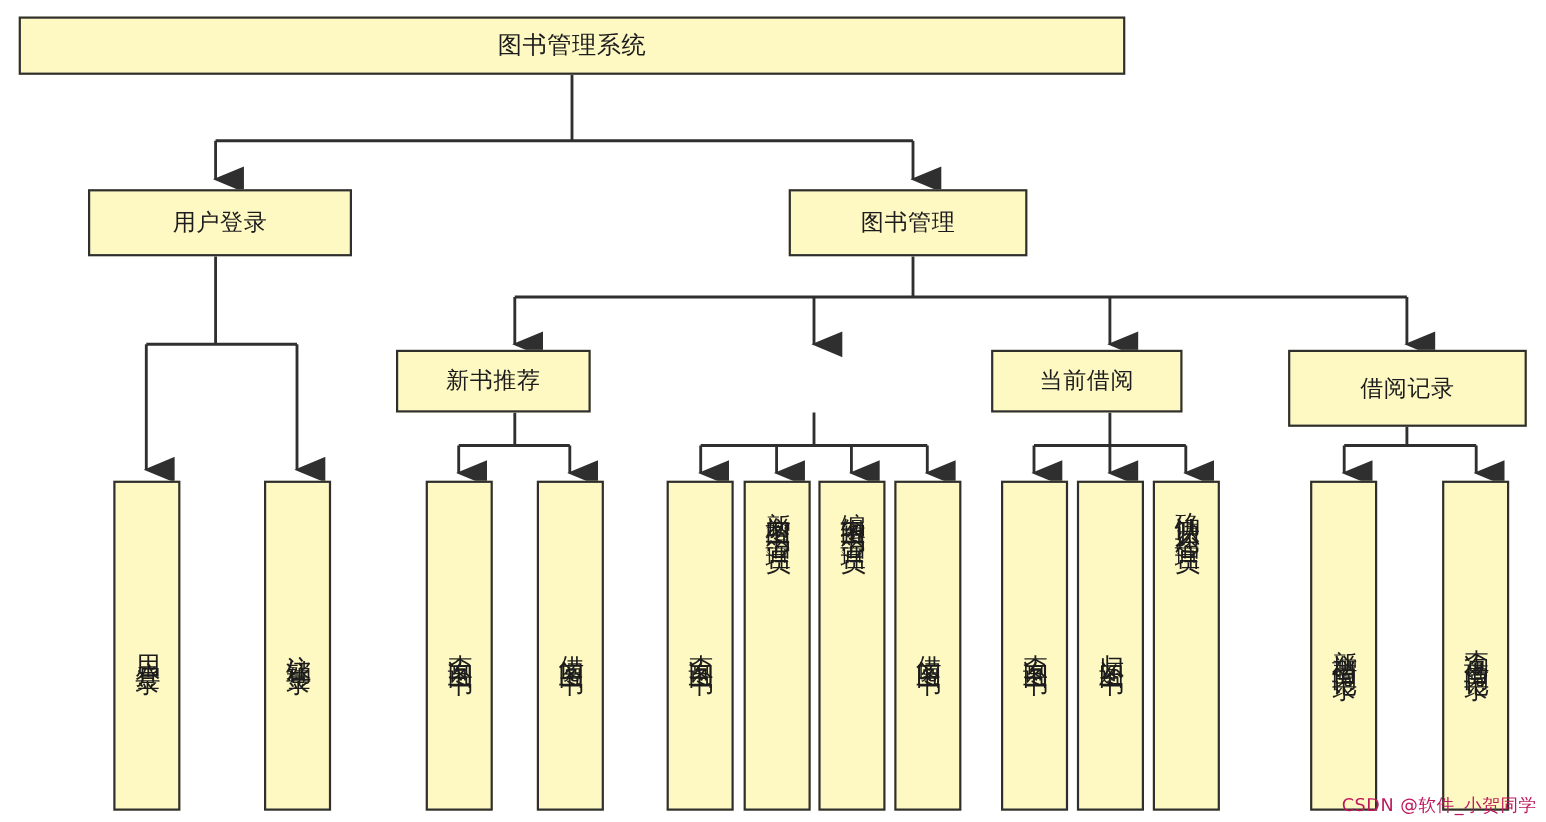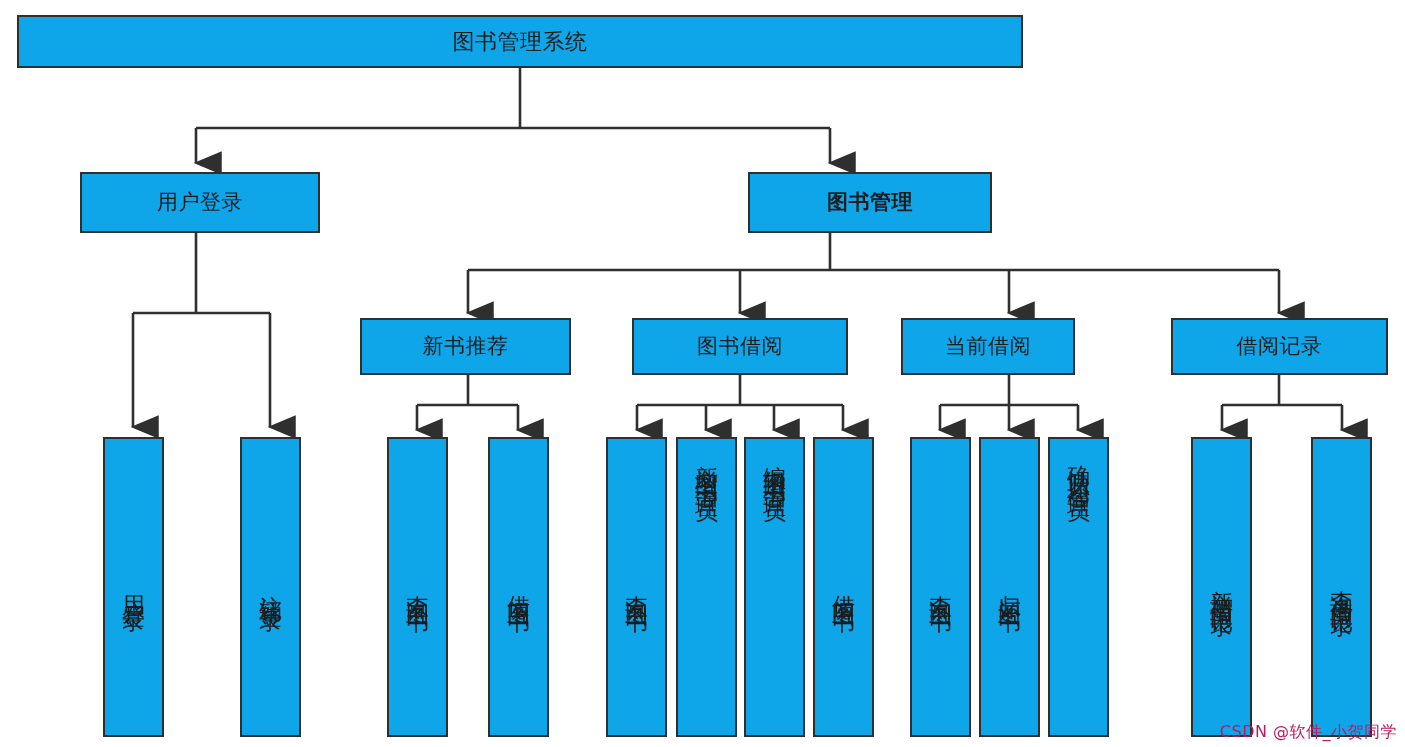--- a/index.html
+++ b/index.html
@@ -23,21 +23,21 @@
     left: 0;
     top: 0;
     width: 1405px;
     height: 747px;
     pointer-events: none;
   }
   .node {
     position: absolute;
     box-sizing: border-box;
     border: 2.5px solid #2f2f2f;
-    background: #0ea5e9;
+    background: #fef9c3;
     display: flex;
     align-items: center;
     justify-content: center;
     color: #1c1c1c;
     z-index: 2;
   }
   .node .label {
     display: block;
     line-height: 1.18;
     text-align: center;
@@ -136,34 +136,31 @@
     </g>
   </svg>
 
   <div class="node horiz root" style="left:17px; top:15px; width:1006px; height:53px;">
     <span class="label">图书管理系统</span>
   </div>
 
   <div class="node horiz" style="left:80px; top:172px; width:240px; height:61px;">
     <span class="label">用户登录</span>
   </div>
-  <div class="node horiz" style="left:748px; top:172px; width:244px; height:61px;font-weight:bold;">
+  <div class="node horiz" style="left:717px; top:172px; width:217px; height:61px;">
     <span class="label">图书管理</span>
   </div>
 
-  <div class="node horiz" style="left:360px; top:318px; width:211px; height:57px;">
+  <div class="node horiz" style="left:360px; top:318px; width:177px; height:57px;">
     <span class="label">新书推荐</span>
-  </div>
-  <div class="node horiz" style="left:632px; top:318px; width:216px; height:57px;">
-    <span class="label">图书借阅</span>
   </div>
   <div class="node horiz" style="left:901px; top:318px; width:174px; height:57px;">
     <span class="label">当前借阅</span>
   </div>
-  <div class="node horiz" style="left:1171px; top:318px; width:217px; height:57px;">
+  <div class="node horiz" style="left:1171px; top:318px; width:217px; height:70px;">
     <span class="label">借阅记录</span>
   </div>
 
   <div class="node vert center" style="left:103px; top:437px; width:61px; height:300px;">
     <span class="label">用户登录</span>
   </div>
   <div class="node vert center" style="left:240px; top:437px; width:61px; height:300px;">
     <span class="label">注销登录</span>
   </div>
 

